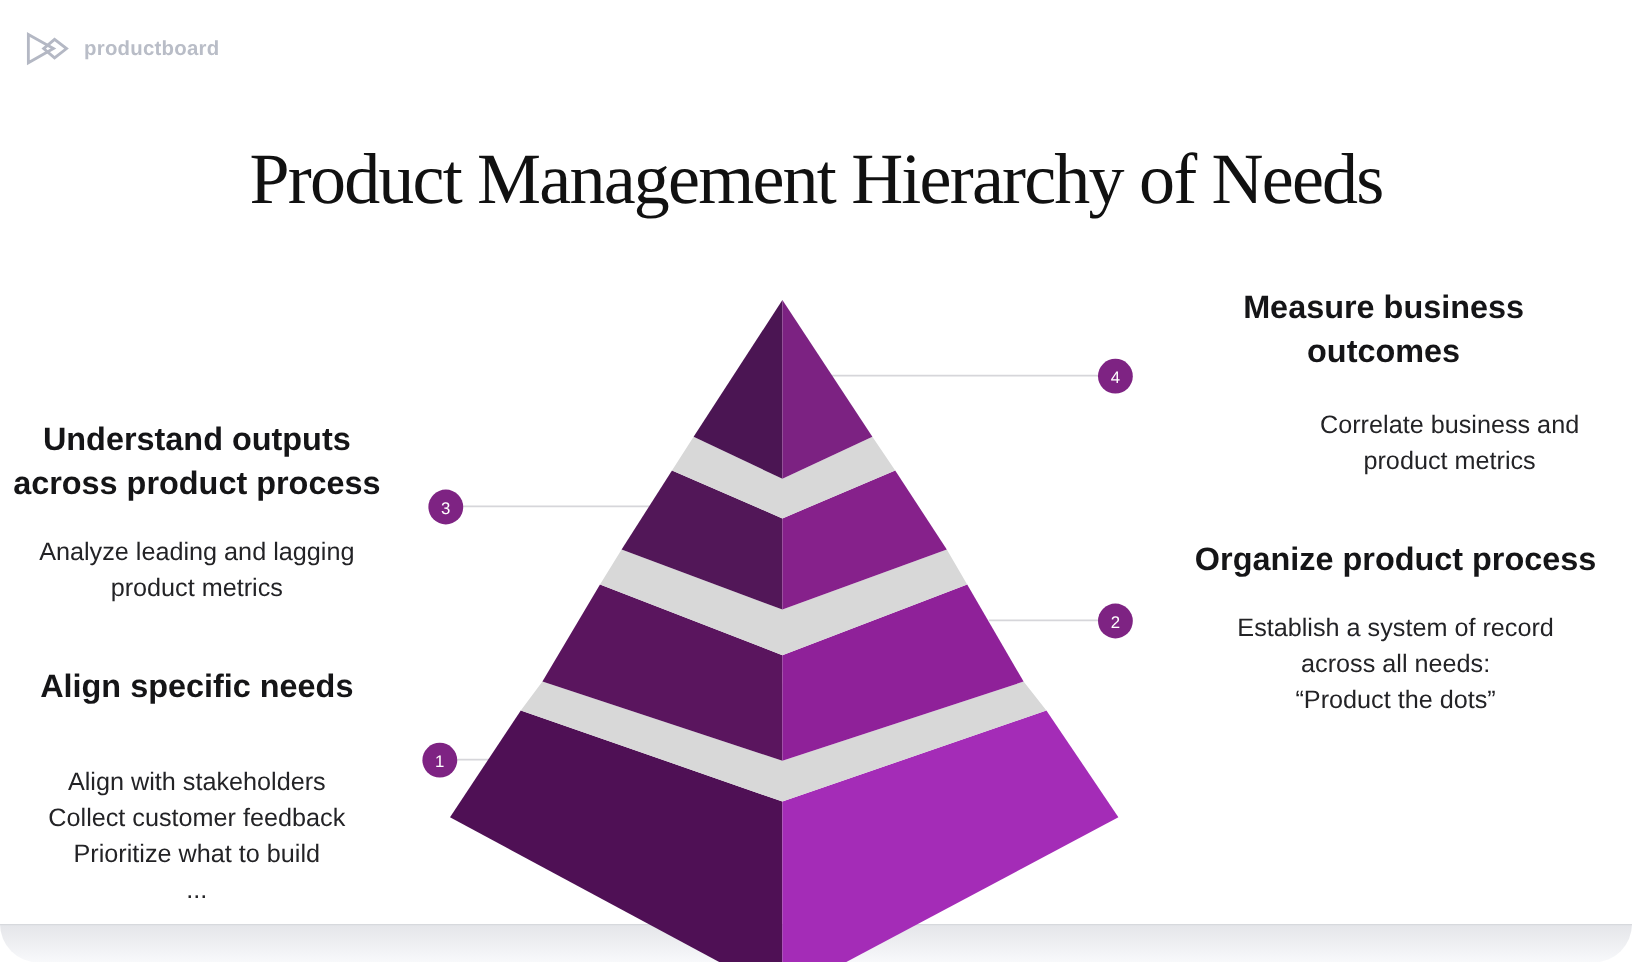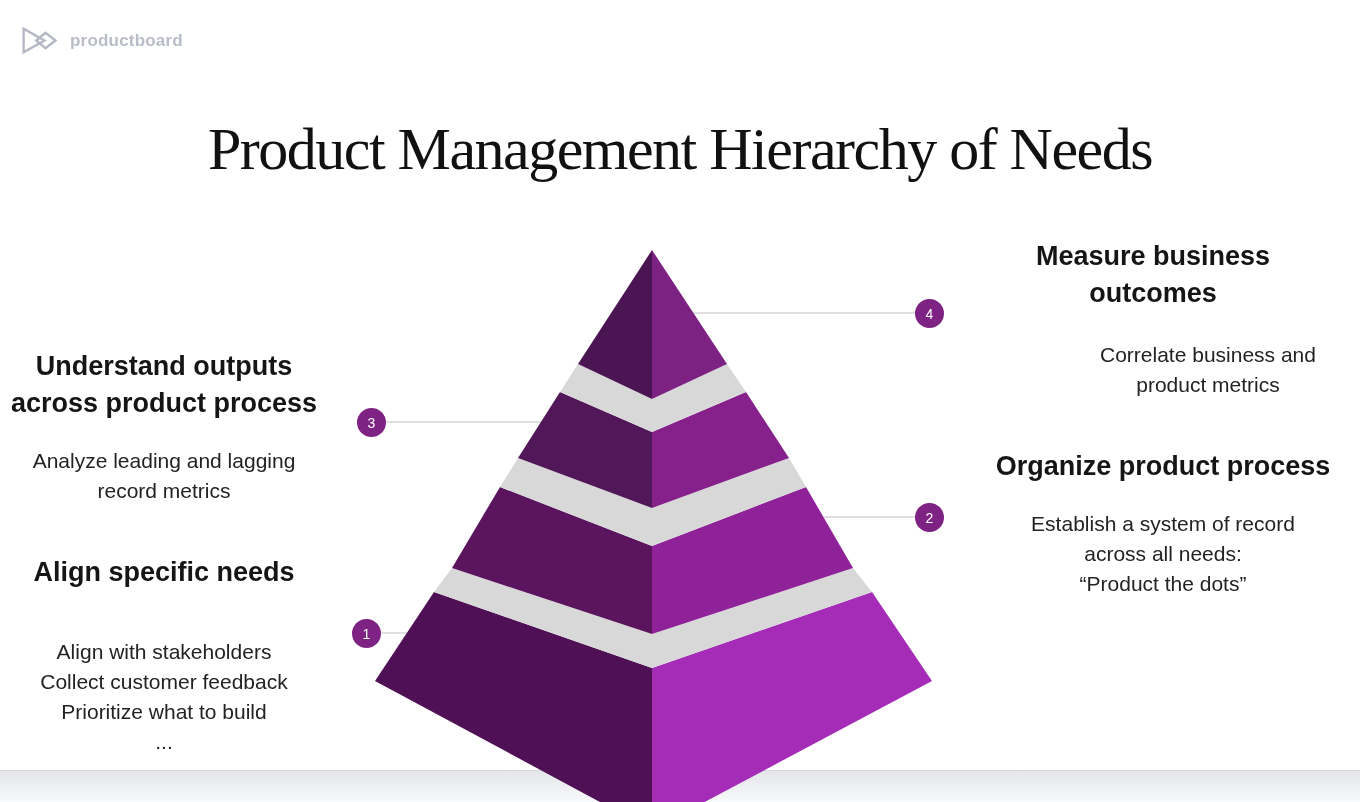--- a/index.html
+++ b/index.html
@@ -1,18 +1,18 @@
 <!DOCTYPE html>
 <html><head>
 <meta charset="utf-8">
 <style>
   html,body{margin:0;padding:0;background:#ffffff;}
   .page{
     position:relative;width:1360px;height:802px;overflow:hidden;
-    background:#ffffff;font-family:"Liberation Sans",sans-serif;color:#1c1c1e;
+    background:#ffffff;font-family:"Liberation Sans",sans-serif;color:#1c1c1e;border-radius:32px;
   }
   
   .logo{position:absolute;left:20px;top:24px;display:flex;align-items:center;gap:10px;}
   .logo svg{display:block;}
   .logo-text{font-size:17px;font-weight:600;color:#b9bdc7;letter-spacing:.2px;}
   .title{
     position:absolute;left:0;right:0;top:76px;text-align:center;
     font-family:"Liberation Serif",serif;font-weight:400;font-size:60px;
     letter-spacing:-1.5px;color:#111111;line-height:66px;
   }
@@ -92,21 +92,21 @@
     <polygon points="652,250 578,364 652,399" fill="#4B1553"></polygon>
     <polygon points="652,250 727,364 652,399" fill="#7C2282"></polygon>
   </svg>
 
   <div class="block align-right blk-understand-h">
     <h2>Understand outputs
 across product process</h2>
   </div>
   <div class="block align-right blk-understand-b">
     <p>Analyze leading and lagging
-record metrics</p>
+product metrics</p>
   </div>
 
   <div class="block align-right blk-solve-h">
     <h2>Align specific needs</h2>
   </div>
   <div class="block align-right blk-solve-b">
     <p>Align with stakeholders
 Collect customer feedback
 Prioritize what to build
 ...</p>

